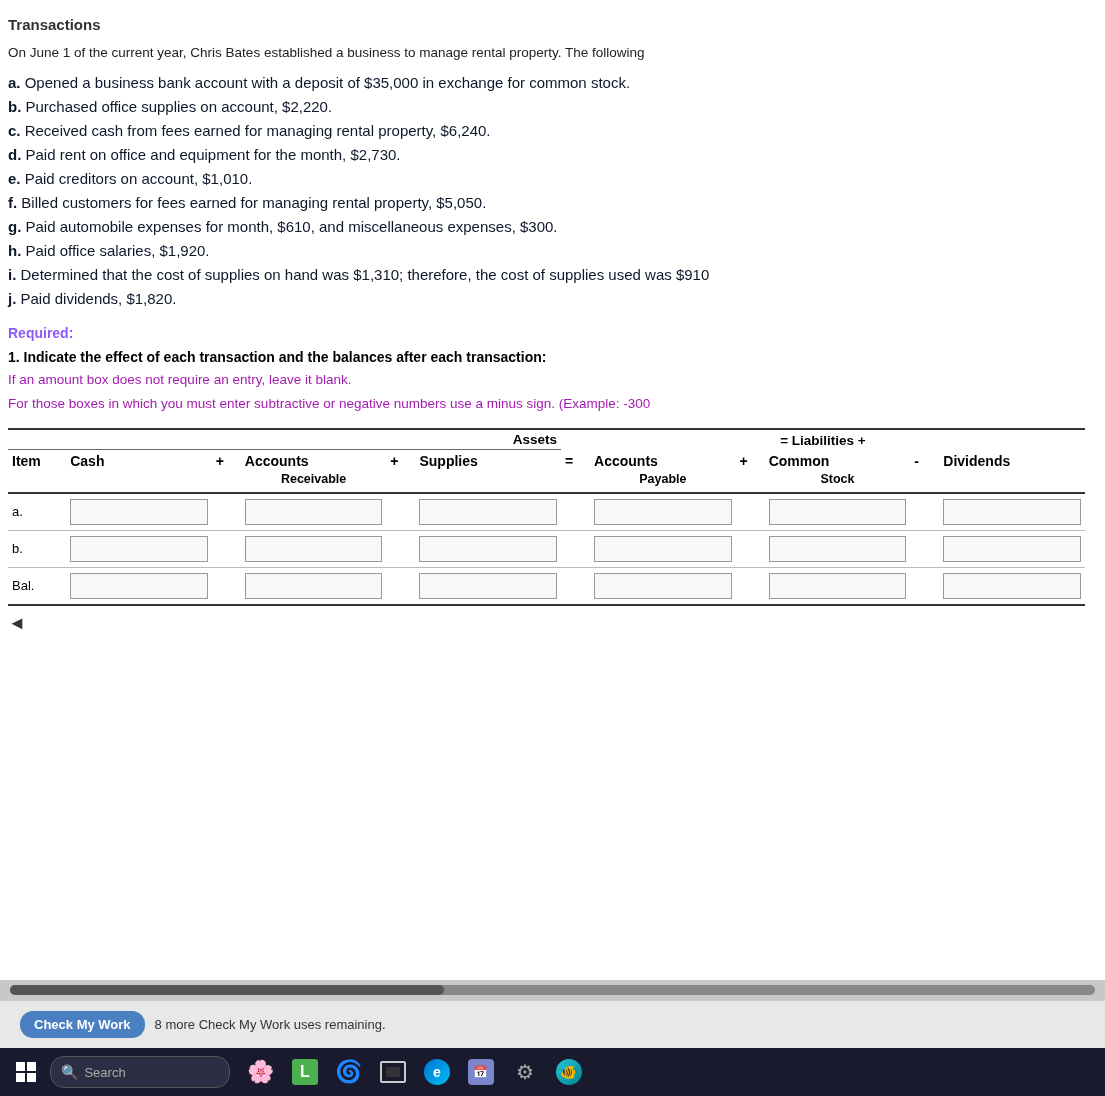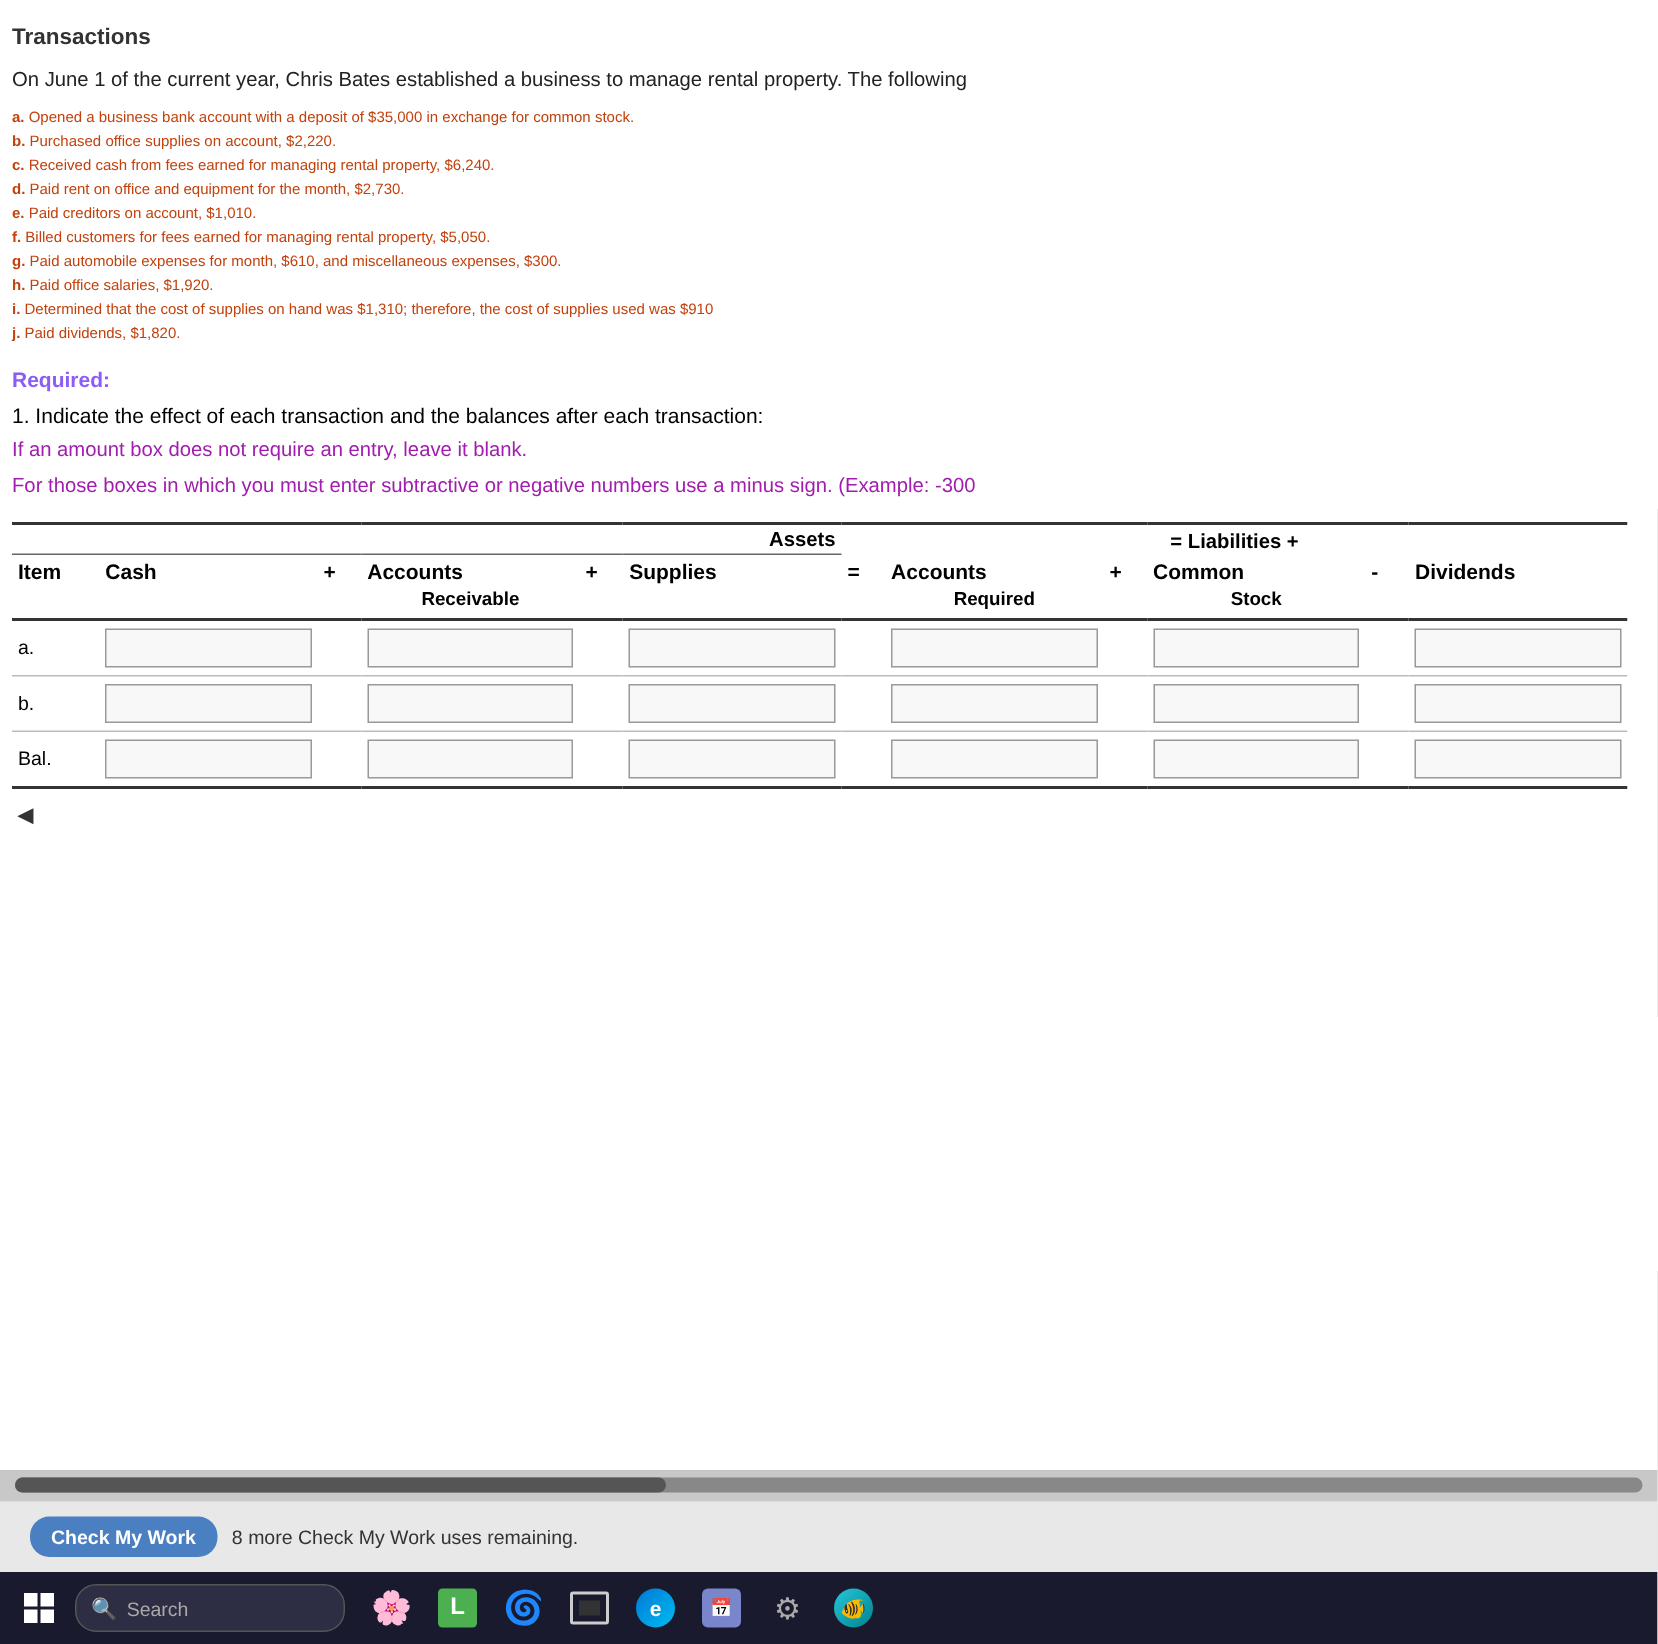--- a/index.html
+++ b/index.html
@@ -33,35 +33,35 @@
       color: #222;
       margin-bottom: 8px;
       line-height: 1.5;
     }
 
     .transaction-list {
       margin-bottom: 14px;
     }
 
     .transaction-item {
-      font-size: 10px;
-      color: #c2410c;
+      font-size: 15px;
+      color: #0f172a;
       line-height: 1.6;
     }
 
     .required-label {
       font-weight: bold;
       font-size: 14px;
       margin-top: 12px;
       margin-bottom: 8px;
       color: #8b5cf6;
     }
 
     .instruction-num {
-      font-weight: normal;
+      font-weight: bold;
       font-size: 14px;
       margin-bottom: 4px;
     }
 
     .instruction-text {
       font-size: 13.5px;
       color: #a21caf;
       line-height: 1.6;
       margin-bottom: 2px;
     }
@@ -375,21 +375,21 @@
             <td>Dividends</td>
           </tr>
           <tr class="col-label-row">
             <td></td>
             <td></td>
             <td class="operator-cell"></td>
             <td>Receivable</td>
             <td class="operator-cell"></td>
             <td></td>
             <td class="operator-cell"></td>
-            <td>Required</td>
+            <td>Payable</td>
             <td class="operator-cell"></td>
             <td>Stock</td>
             <td class="operator-cell"></td>
             <td></td>
           </tr>
         </thead>
         <tbody>
           <tr class="data-row">
             <td class="item-label">a.</td>
             <td><input type="text" value="" style=""></td>

